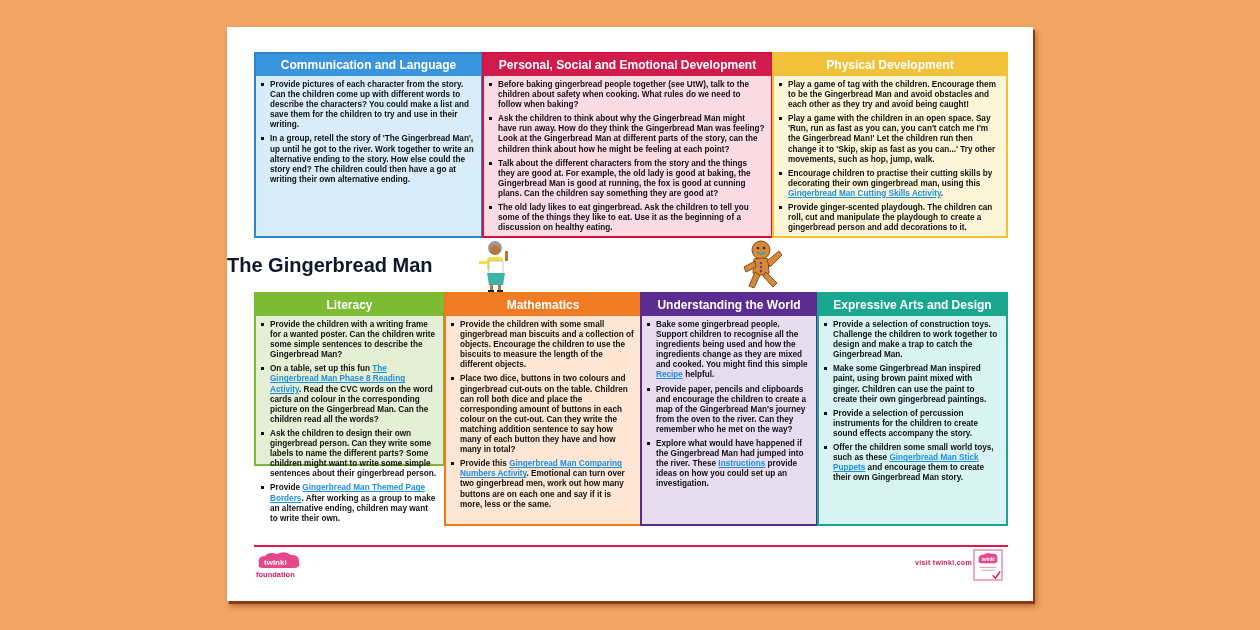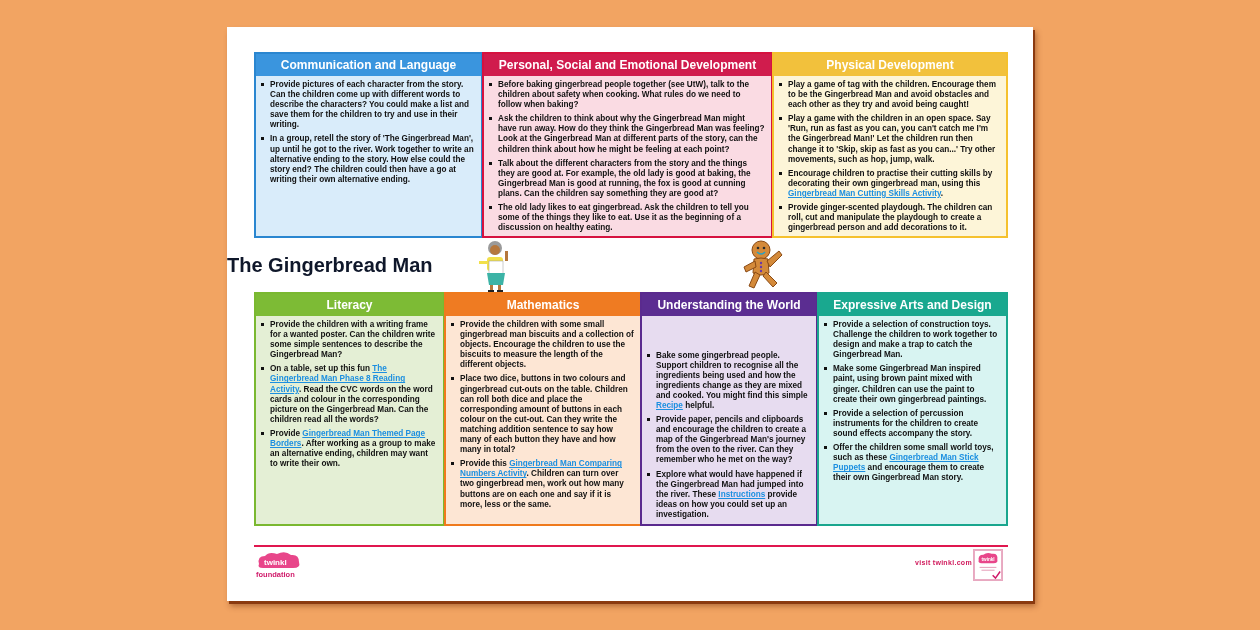--- a/index.html
+++ b/index.html
@@ -35,25 +35,25 @@
   }
   .lnk { color:#1c8fe0; text-decoration:underline; }
 
   .c-comm { left:27px; top:25px; width:229px; height:186px; border-color:#2a86d0; background:#d9ecfa; }
   .c-comm .hdr { background:#3a95de; }
   .c-psed { left:255px; top:25px; width:291px; height:186px; border-color:#d6113f; background:#fadbe3; }
   .c-psed .hdr { background:#d01c4d; }
   .c-phys { left:545px; top:25px; width:236px; height:186px; border-color:#f5c12e; background:#fdf5d8; }
   .c-phys .hdr { background:#f2c13c; }
 
-  .c-lit  { left:27px; top:265px; width:191px; height:234px; border-color:#7ab830; background:#e4efd5; }
+  .c-lit  { left:27px; top:265px; width:191px; height:174px; border-color:#7ab830; background:#e4efd5; }
   .c-lit .hdr { background:#7dbb35; }
   .c-math { left:217px; top:265px; width:198px; height:234px; border-color:#ef7a1d; background:#fde6d4; }
   .c-math .hdr { background:#ef7b22; }
-  .c-utw  { left:413px; top:265px; width:178px; height:234px; border-color:#5a2a8e; background:#e7dcf0;justify-content:space-between; }
+  .c-utw  { left:413px; top:265px; width:178px; height:234px; border-color:#5a2a8e; background:#e7dcf0; }
   .c-utw .hdr { background:#5b2d91; }
   .c-ead  { left:590px; top:265px; width:191px; height:234px; border-color:#1aa68e; background:#d8f4f2; }
   .c-ead .hdr { background:#19a88f; }
 
   .title {
     position:absolute; left:0; width:806px; top:226px; text-align:left;
     color:#0f172a; font-size:20px; font-weight:bold; line-height:24px;
   }
   .lady { position:absolute; left:248px; top:212px; width:42px; height:56px; }
   .gman { position:absolute; left:514px; top:212px; width:46px; height:56px; }
@@ -125,30 +125,31 @@
     <circle cx="20" cy="24" r="1.2" fill="#6a3aa8"></circle>
     <circle cx="20" cy="28" r="1.2" fill="#6a3aa8"></circle>
     <circle cx="20" cy="32" r="1.2" fill="#6a3aa8"></circle>
   </svg>
 
   <div class="card c-lit">
     <div class="hdr">Literacy</div>
     <ul>
         <li><span>Provide the children with a writing frame for a wanted poster. Can the children write some simple sentences to describe the Gingerbread Man?</span></li>
         <li><span>On a table, set up this fun </span><span class="lnk">The Gingerbread Man Phase 8 Reading Activity</span><span>. Read the CVC words on the word cards and colour in the corresponding picture on the Gingerbread Man. Can the children read all the words?</span></li>
+        <li><span>Ask the children to design their own gingerbread person. Can they write some labels to name the different parts? Some children might want to write some simple sentences about their gingerbread person.</span></li>
         <li><span>Provide </span><span class="lnk">Gingerbread Man Themed Page Borders</span><span>. After working as a group to make an alternative ending, children may want to write their own.</span></li>
       </ul>
   </div>
 
   <div class="card c-math">
     <div class="hdr">Mathematics</div>
     <ul>
         <li><span>Provide the children with some small gingerbread man biscuits and a collection of objects. Encourage the children to use the biscuits to measure the length of the different objects.</span></li>
         <li><span>Place two dice, buttons in two colours and gingerbread cut-outs on the table. Children can roll both dice and place the corresponding amount of buttons in each colour on the cut-out. Can they write the matching addition sentence to say how many of each button they have and how many in total?</span></li>
-        <li><span>Provide this </span><span class="lnk">Gingerbread Man Comparing Numbers Activity</span><span>. Children can turn over two gingerbread men, work out how many buttons are on each one and say if it is more, less or the same.</span></li>
+        <li><span>Provide this </span><span class="lnk">Gingerbread Man Comparing Numbers Activity</span><span>. Emotional can turn over two gingerbread men, work out how many buttons are on each one and say if it is more, less or the same.</span></li>
       </ul>
   </div>
 
   <div class="card c-utw">
     <div class="hdr">Understanding the World</div>
     <ul>
         <li><span>Bake some gingerbread people. Support children to recognise all the ingredients being used and how the ingredients change as they are mixed and cooked. You might find this simple </span><span class="lnk">Recipe</span><span> helpful.</span></li>
         <li><span>Provide paper, pencils and clipboards and encourage the children to create a map of the Gingerbread Man's journey from the oven to the river. Can they remember who he met on the way?</span></li>
         <li><span>Explore what would have happened if the Gingerbread Man had jumped into the river. These </span><span class="lnk">Instructions</span><span> provide ideas on how you could set up an investigation.</span></li>
       </ul>

